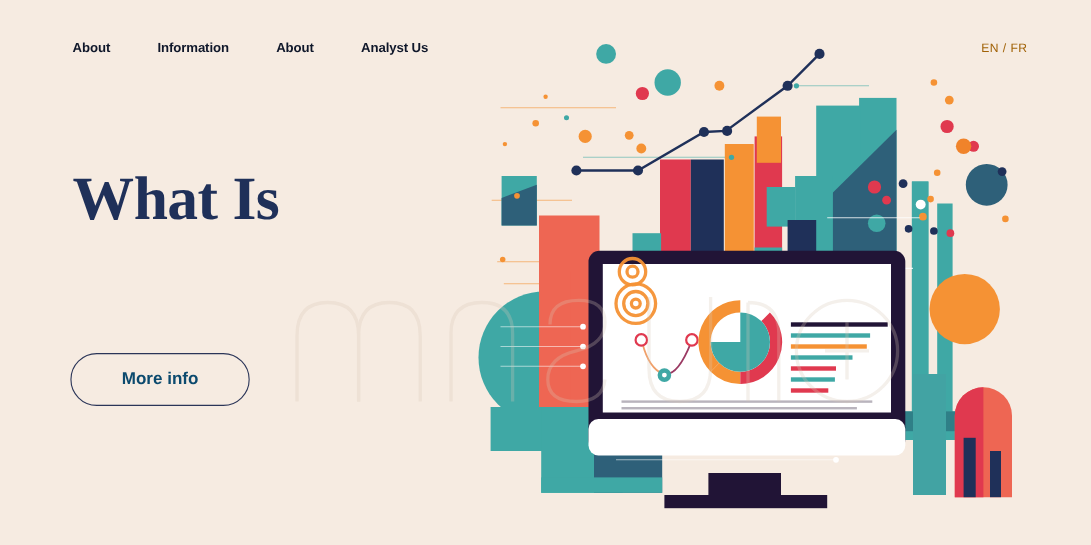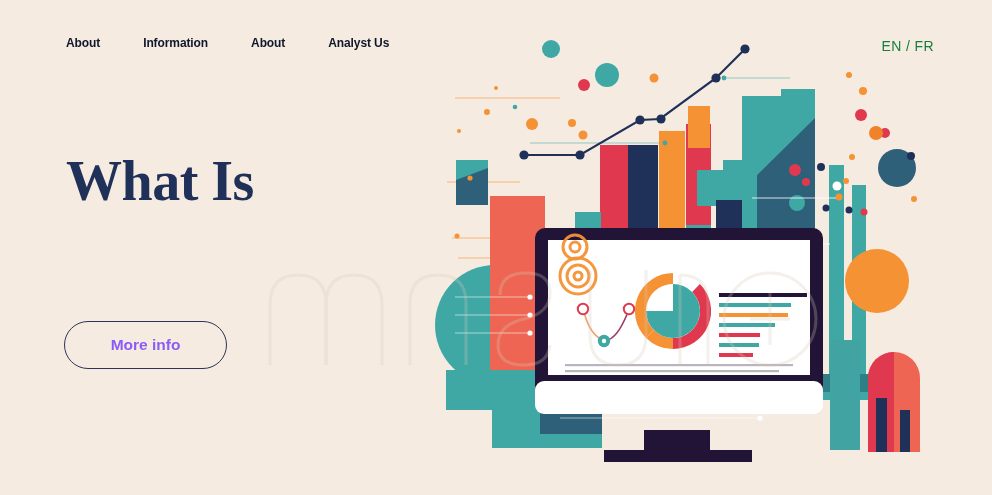--- a/index.html
+++ b/index.html
@@ -18,39 +18,39 @@
     display: flex; align-items: center; gap: 0px;
     z-index: 40;
   }
   .nav a {
     color: #0f172a; font-size: 12px; font-weight: bold;
     text-decoration: none; margin-right: 43px; white-space: nowrap;
     letter-spacing: -0.1px;
   }
   .lang {
     position: absolute; right: 58px; top: 38px;
-    color: #15803d; font-size: 14px; letter-spacing: 0.4px;
+    color: #a16207; font-size: 11px; letter-spacing: 0.4px;
     z-index: 40; cursor: pointer;
   }
 
   
   .headline {
     position: absolute; left: 66px; top: 150px;
     font-family: "Liberation Serif", serif;
     color: #1f3059; font-size: 56px; line-height: 1.12;
     letter-spacing: -0.5px; z-index: 35;
   }
   .headline span { display: block; }
 
   
   .btn {
     position: absolute; left: 64px; top: 321px;
     width: 163px; height: 48px; border-radius: 26px;
     border: 1.4px solid #2b3558; background: transparent;
-    color: #8b5cf6; font-size: 15.5px; font-weight: bold;
+    color: #0c4a6e; font-size: 15.5px; font-weight: bold;
     display: flex; align-items: center; justify-content: center;
     cursor: pointer; z-index: 35; text-align: right;
   }
 
   
   .art { position: absolute; left: 0; top: 0; width: 992px; height: 495px; z-index: 10; }
   .art svg { display: block; }
 
   
   .wm {

